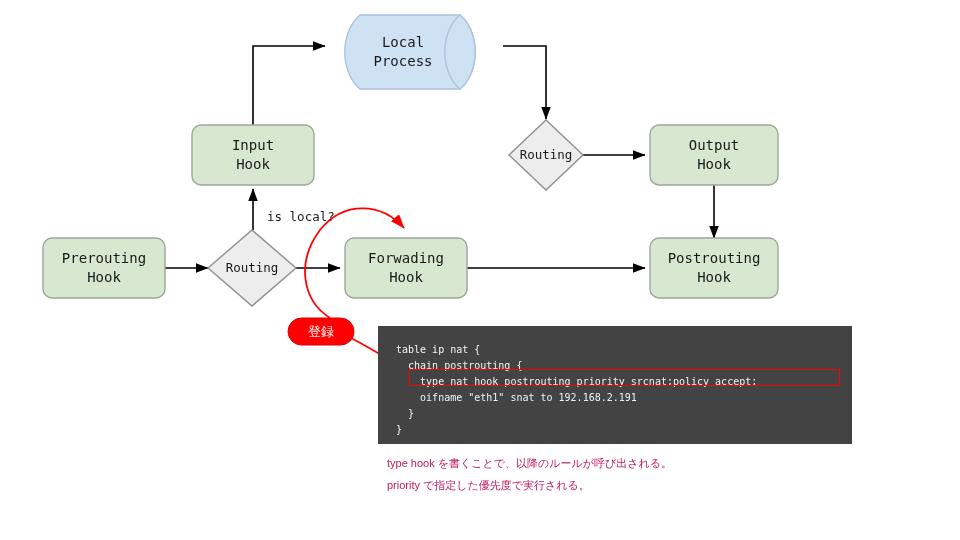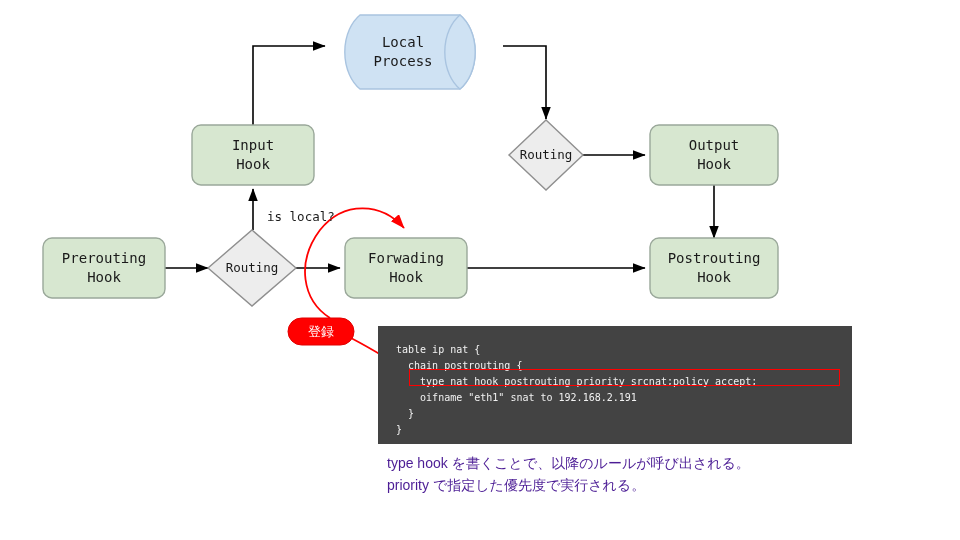--- a/index.html
+++ b/index.html
@@ -94,23 +94,23 @@
     border: 1.4px solid #ff0000;
     box-sizing: border-box;
     pointer-events: none;
   }
   #caption {
     position: absolute;
     left: 387px;
     top: 452px;
     width: 520px;
     font-family: "Liberation Sans", sans-serif;
-    font-size: 14px;
+    font-size: 11px;
     line-height: 22px;
-    color: #4c1d95;
+    color: #be185d;
     white-space: pre-line;
   }
 </style>
 </head>
 <body>
 
 <div id="page">
 
   <svg id="diagram-svg" viewBox="0 0 960 540">
     <defs>

